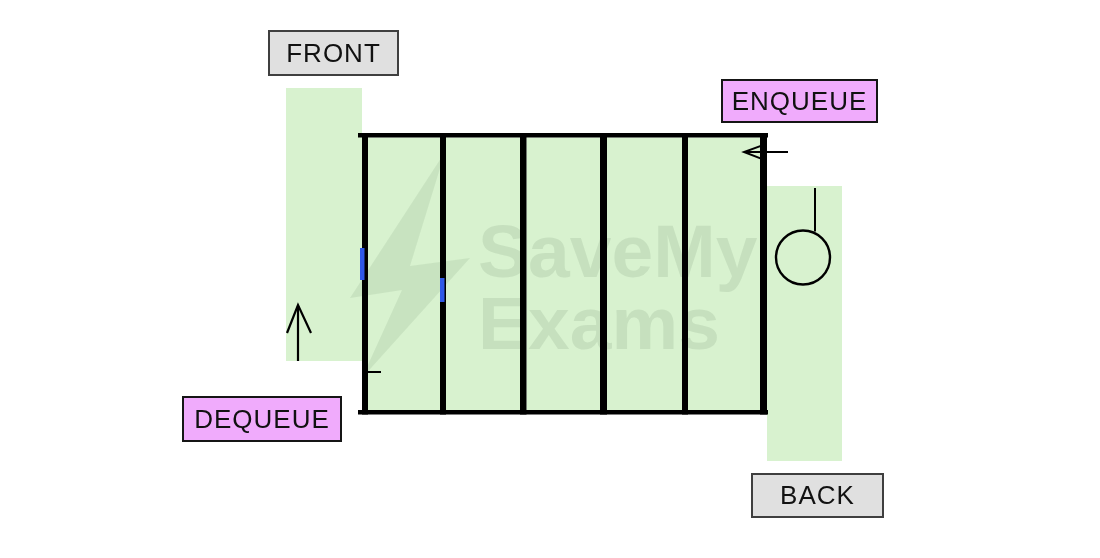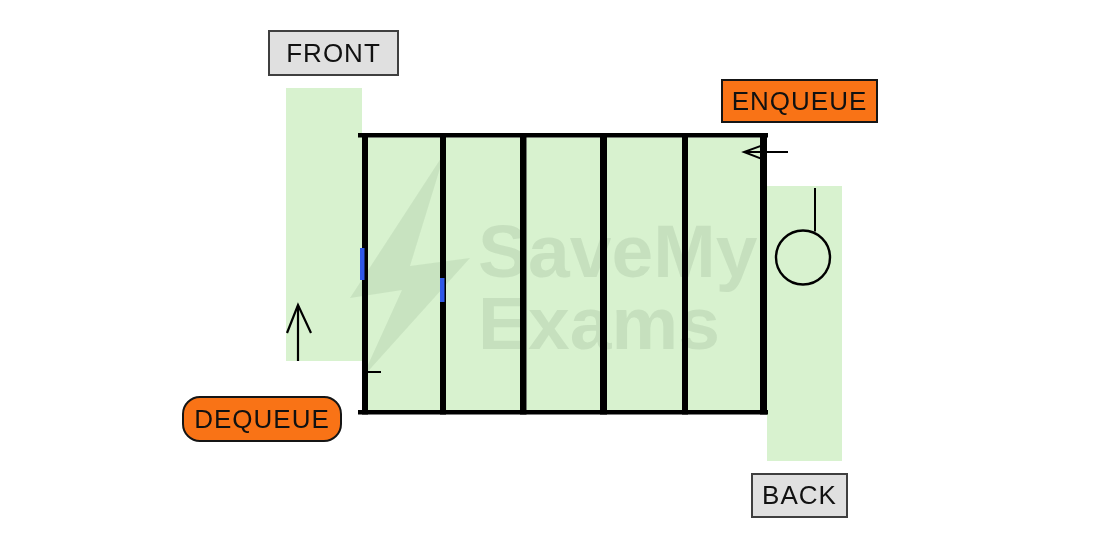--- a/index.html
+++ b/index.html
@@ -11,25 +11,25 @@
     font-family:"Liberation Sans", sans-serif;
   }
   .stage svg{position:absolute;left:0;top:0;}
   .label-box{
     position:absolute;
     display:flex;align-items:center;justify-content:center;
     font-size:26px;letter-spacing:1px;color:#111;
     box-sizing:border-box;white-space:nowrap;
   }
   .label-gray{background:#e0e0e0;border:2px solid #3f3f3f;}
-  .label-peach{background:#f97316;border:2px solid #151515;}
+  .label-peach{background:#f0abfc;border:2px solid #151515;}
   .box-front {left:268px;top:30px;width:131px;height:46px;}
   .box-enqueue{left:721px;top:79px;width:157px;height:44px;}
-  .box-dequeue{left:182px;top:396px;width:160px;height:46px;border-radius:18px;}
-  .box-back {left:751px;top:473px;width:97px;height:45px;}
+  .box-dequeue{left:182px;top:396px;width:160px;height:46px;}
+  .box-back {left:751px;top:473px;width:133px;height:45px;}
   .wm-text{
     font-family:"Liberation Sans", sans-serif;
     font-weight:bold;font-size:75px;
     fill:rgba(90,120,90,0.14);
   }
 </style>
 </head>
 <body>
 
 <div class="stage">

